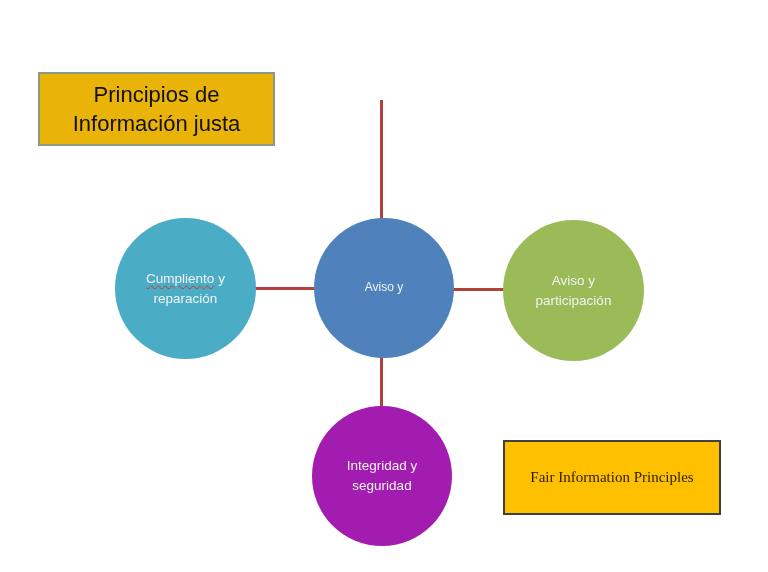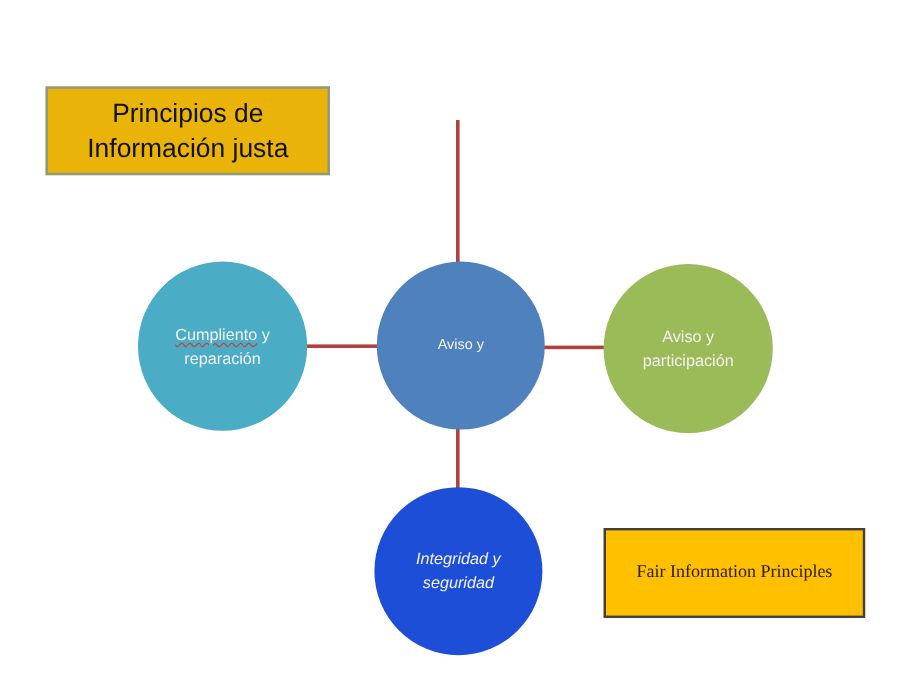--- a/index.html
+++ b/index.html
@@ -105,21 +105,21 @@
     </span>
   </div>
 
   <div id="circle-right" class="circle" style="background: rgb(155, 187, 89);">
     <span class="label">
       <span class="line">Aviso y</span>
       <span class="line">participación</span>
     </span>
   </div>
 
-  <div id="circle-bottom" class="circle" style="background: #1d4ed8; font-style: italic;">
+  <div id="circle-bottom" class="circle" style="background: #a21caf;">
     <span class="label">
       <span class="line">Integridad y</span>
       <span class="line">seguridad</span>
     </span>
   </div>
 
   <div id="spanish-title-box" class="title-box" style="background: #eab308; margin-top: 15px;">
     <span class="label">
       <span class="line">Principios de</span>
       <span class="line">Información justa</span>

